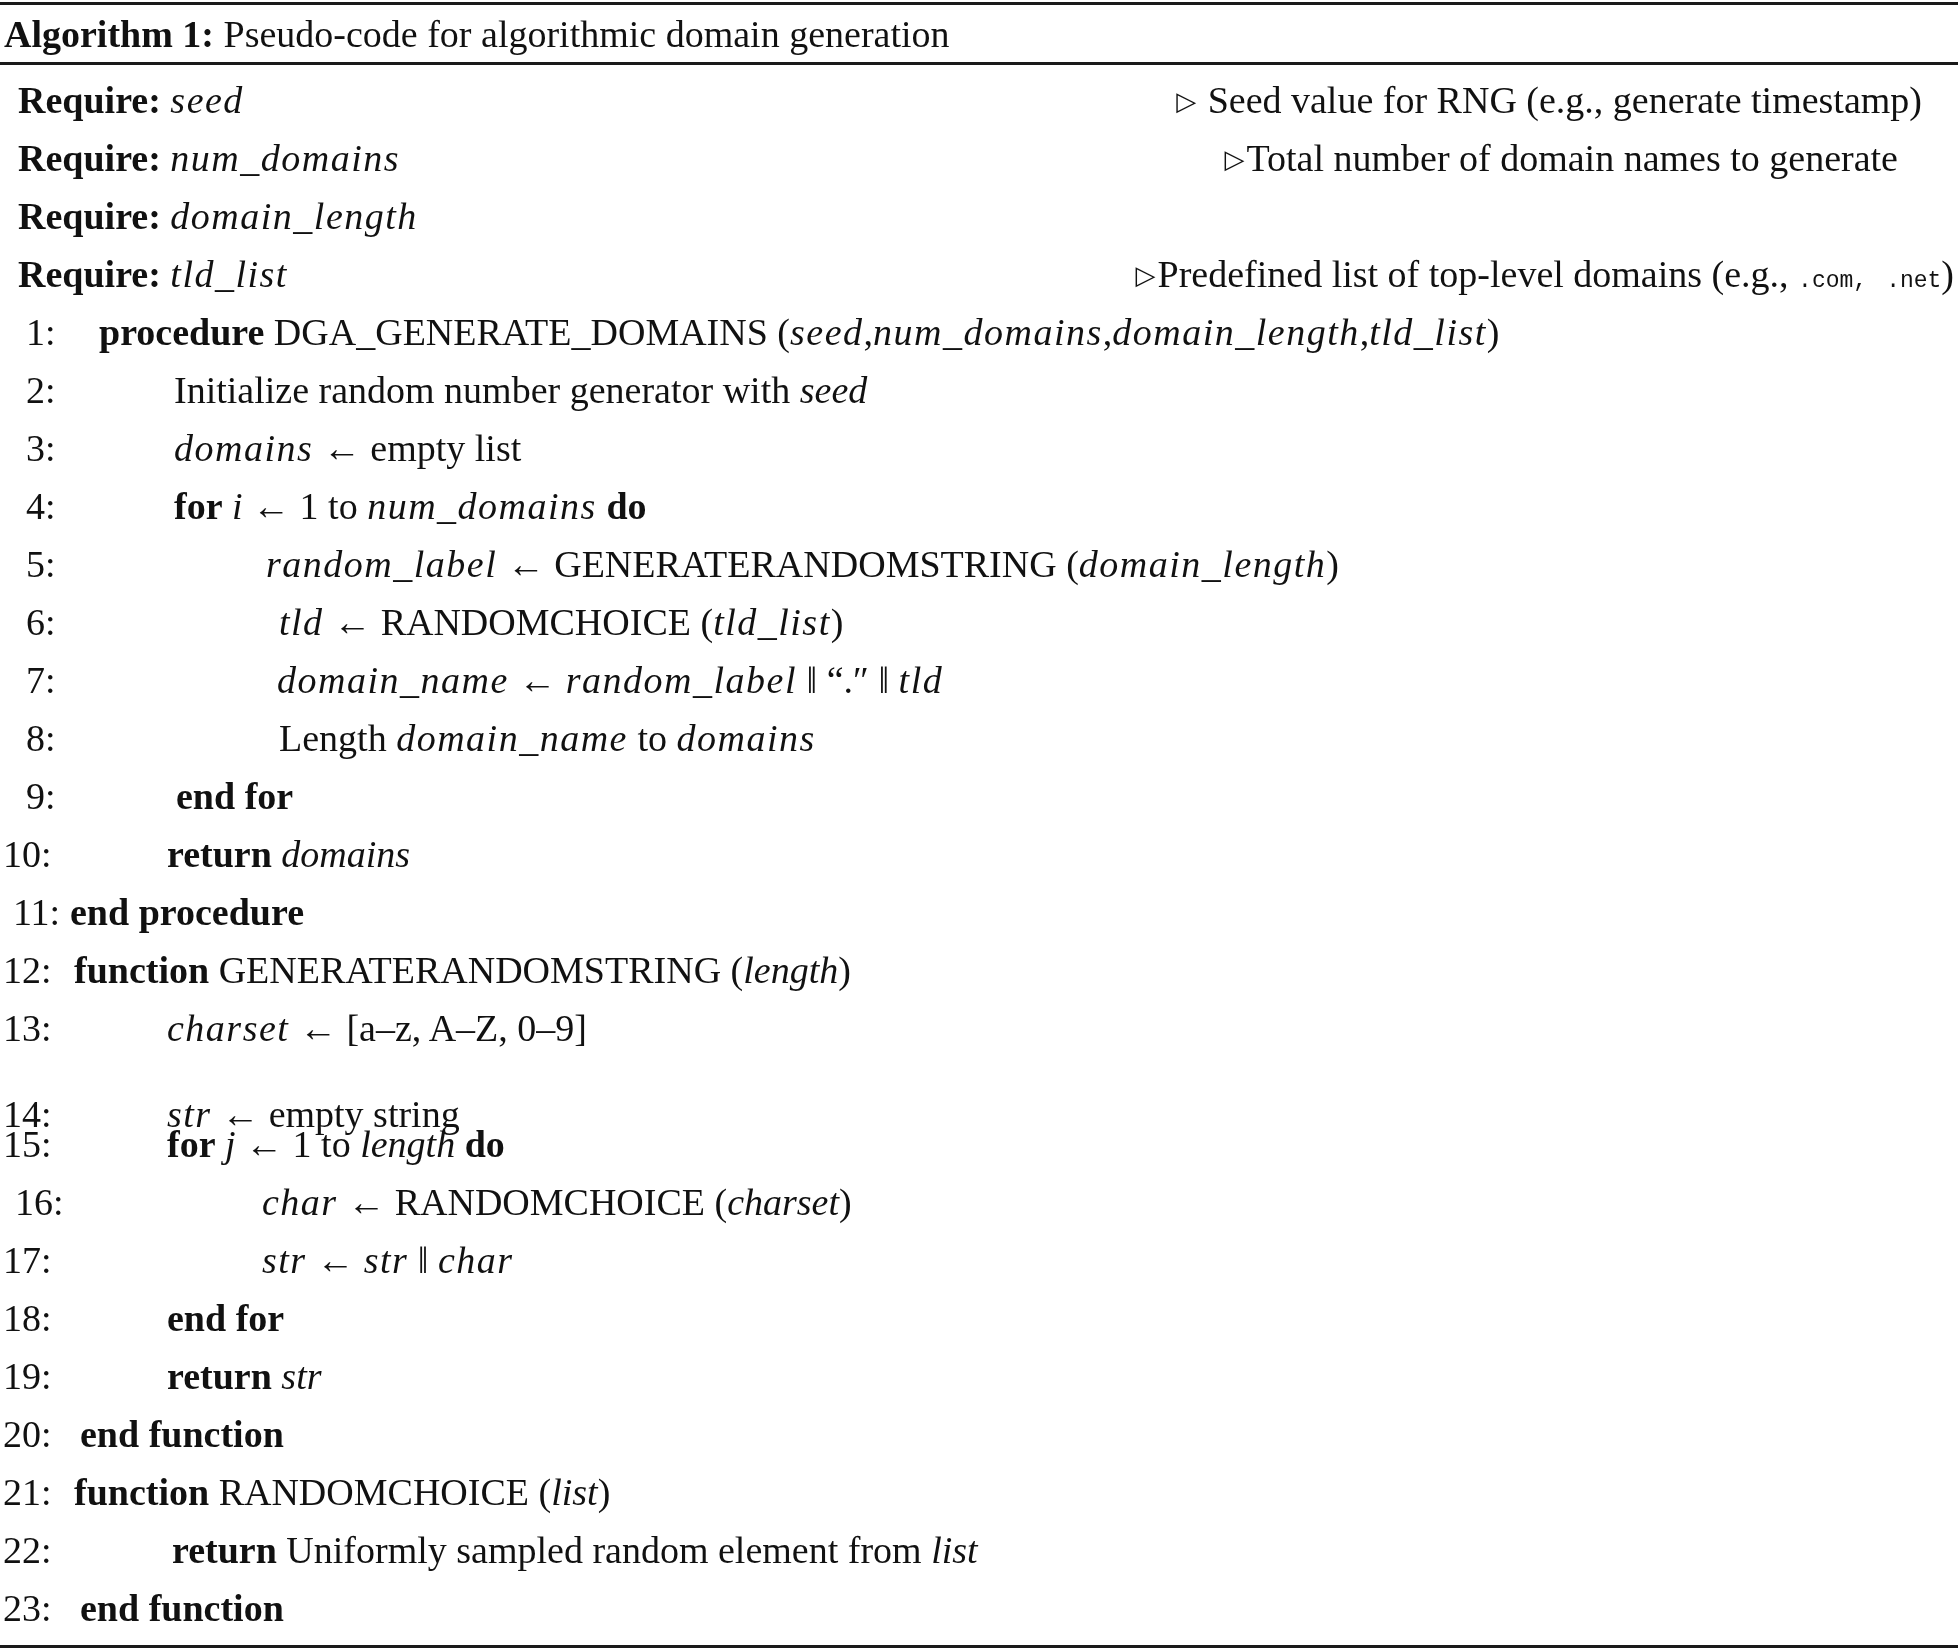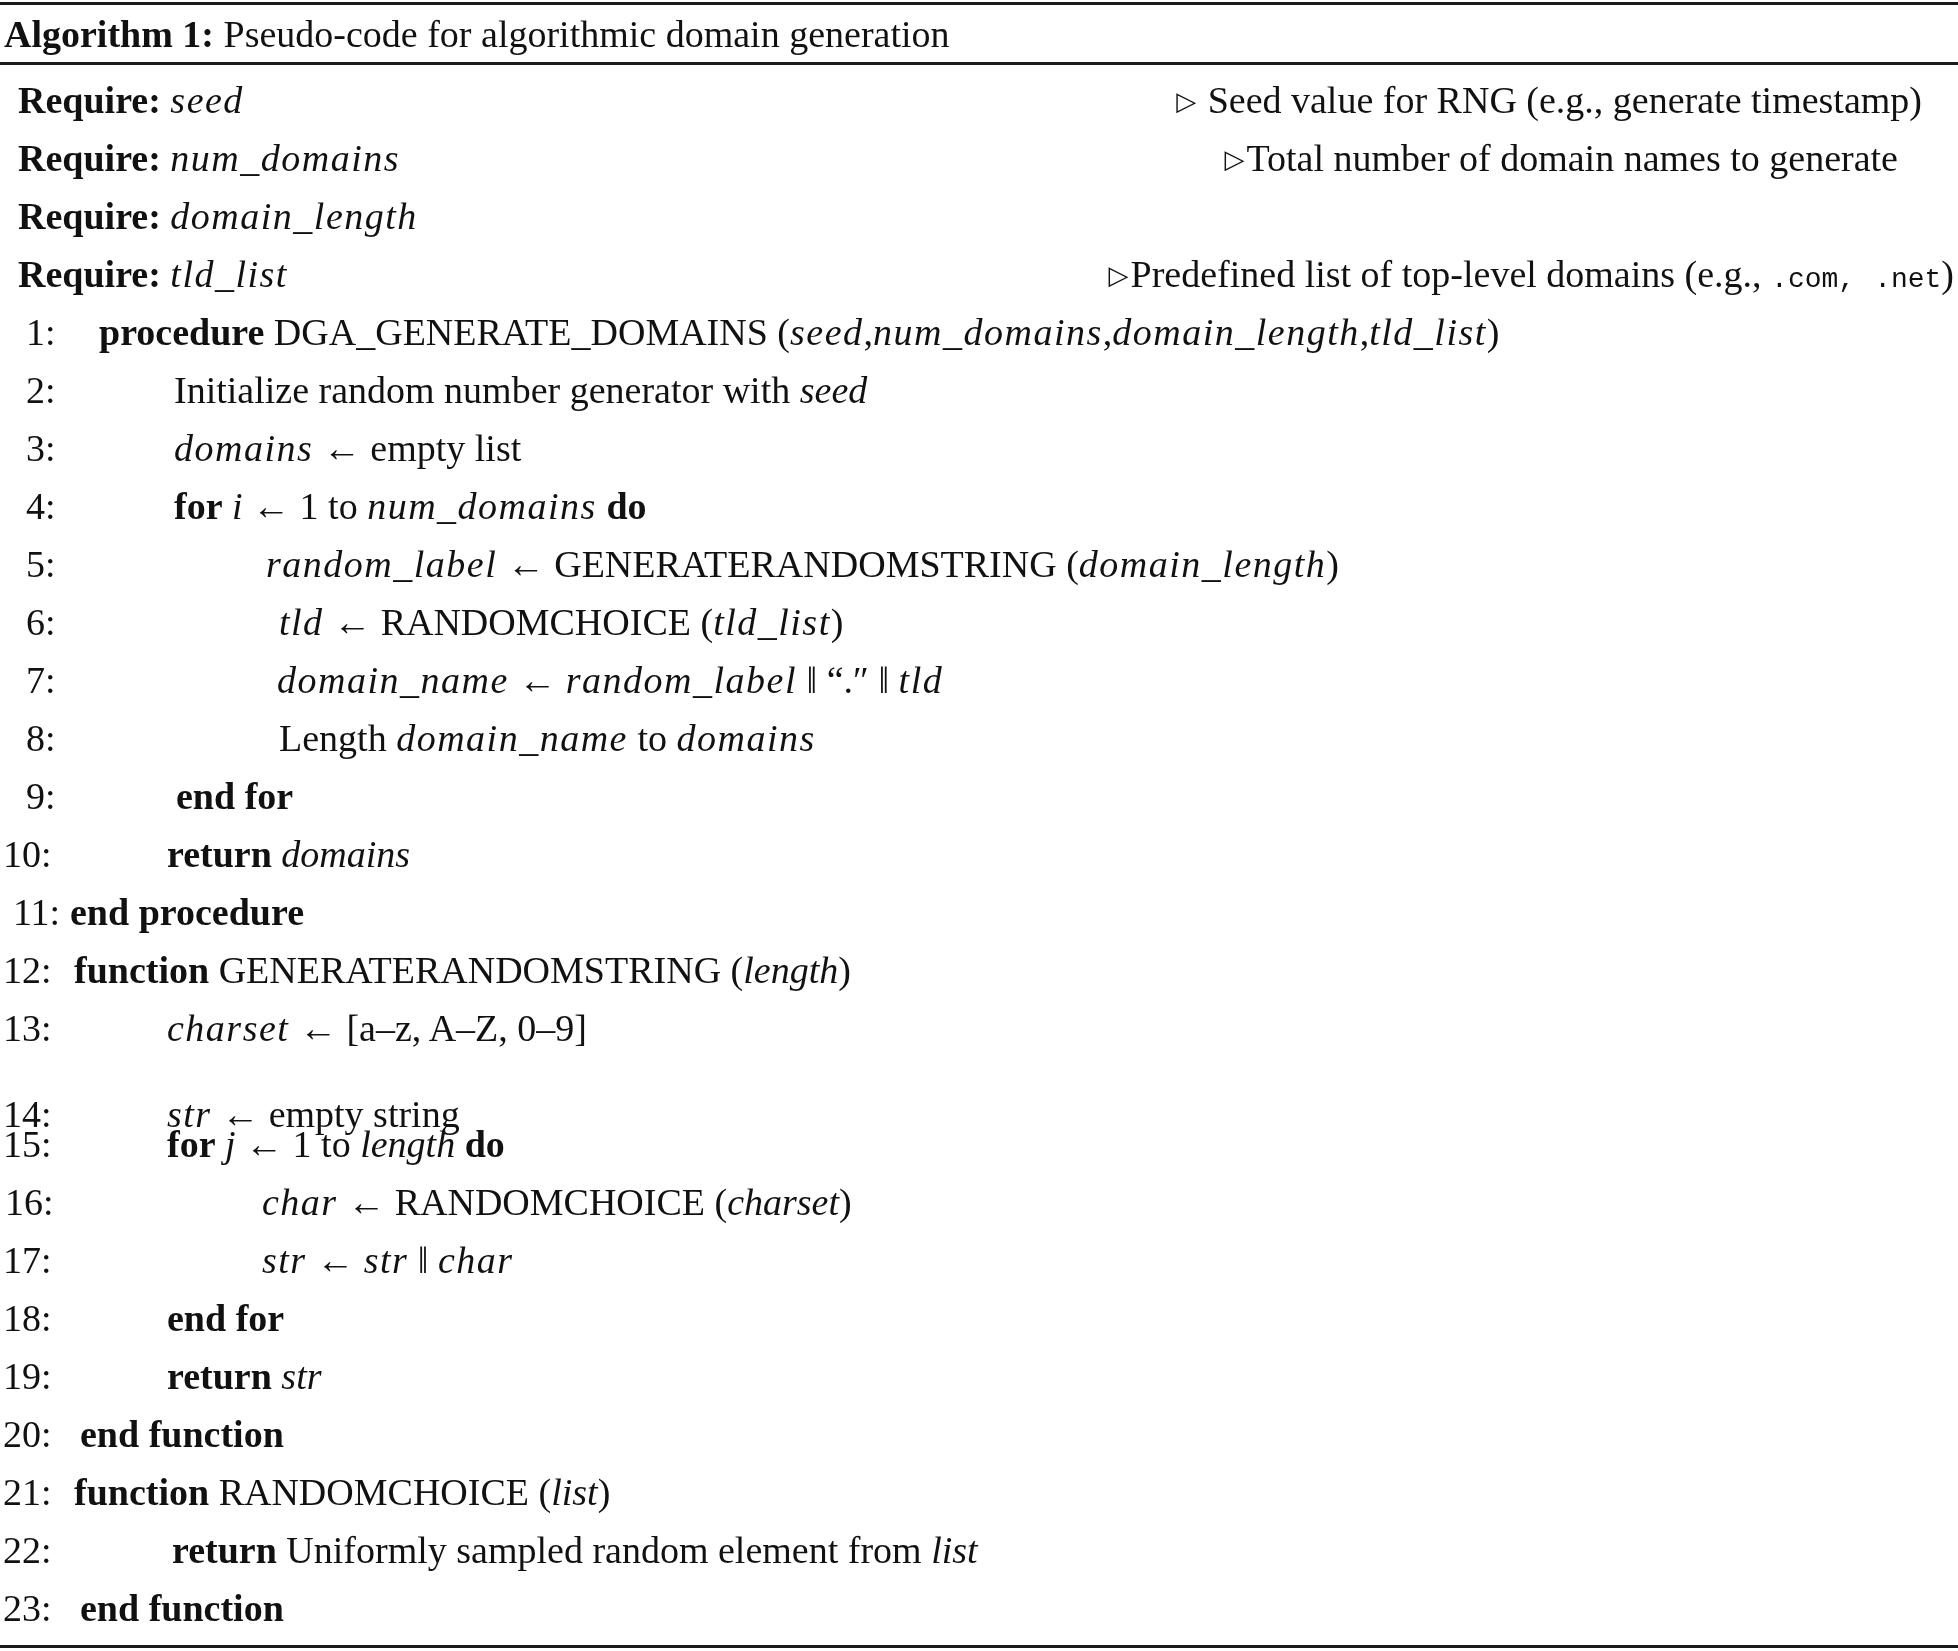--- a/index.html
+++ b/index.html
@@ -12,21 +12,21 @@
   .title { position: absolute; left: 4px; top: 8px; height: 52px; line-height: 52px;
            font-size: 38px; white-space: nowrap; }
   .row { position: absolute; left: 0; width: 1958px; height: 58px; line-height: 58px;
          font-size: 38px; white-space: nowrap; }
   .num { position: absolute; top: 0; }
   .txt { position: absolute; top: 0; margin-left: 14px; }
   .cmt { position: absolute; top: 0; }
   b, .kw { font-weight: bold; }
   .v { font-style: italic; letter-spacing: 1.5px; }
   .vi { font-style: italic; }
-  .tt { font-family: "Liberation Mono", "DejaVu Sans Mono", monospace; font-size: 28px; }
+  .tt { font-family: "Liberation Mono", "DejaVu Sans Mono", monospace; font-size: 23px; }
   .tri { font-size: 26px; position: relative; top: -3px; margin-right: 2px; }
 </style>
 </head>
 <body>
 
 <div class="rule top"></div>
 <div class="title">
   <b>Algorithm 1:</b>
   <span>Pseudo-code for algorithmic domain generation</span>
 </div>
@@ -139,21 +139,21 @@
   <span class="num" style="left:3px">14:</span>
   <span class="txt" style="left:153px"><span class="v">str</span><span> ← </span><span>empty string</span></span>
 </div>
 
 <div class="row" style="top:1115px">
   <span class="num" style="left:3px">15:</span>
   <span class="txt" style="left:153px"><b>for</b> <span class="vi">j</span><span> ← </span><span>1 to </span><span class="vi">length</span> <b>do</b></span>
 </div>
 
 <div class="row" style="top:1173px">
-  <span class="num" style="left:5px">16:</span>
+  <span class="num" style="left:15px">16:</span>
   <span class="txt" style="left:248px"><span class="v">char</span><span> ← </span><span>RANDOMCHOICE</span><span> (</span><span class="vi">charset</span><span>)</span></span>
 </div>
 
 <div class="row" style="top:1231px">
   <span class="num" style="left:3px">17:</span>
   <span class="txt" style="left:248px"><span class="v">str</span><span> ← </span><span class="v">str</span><span> ‖ </span><span class="v">char</span></span>
 </div>
 
 <div class="row" style="top:1289px">
   <span class="num" style="left:3px">18:</span>

